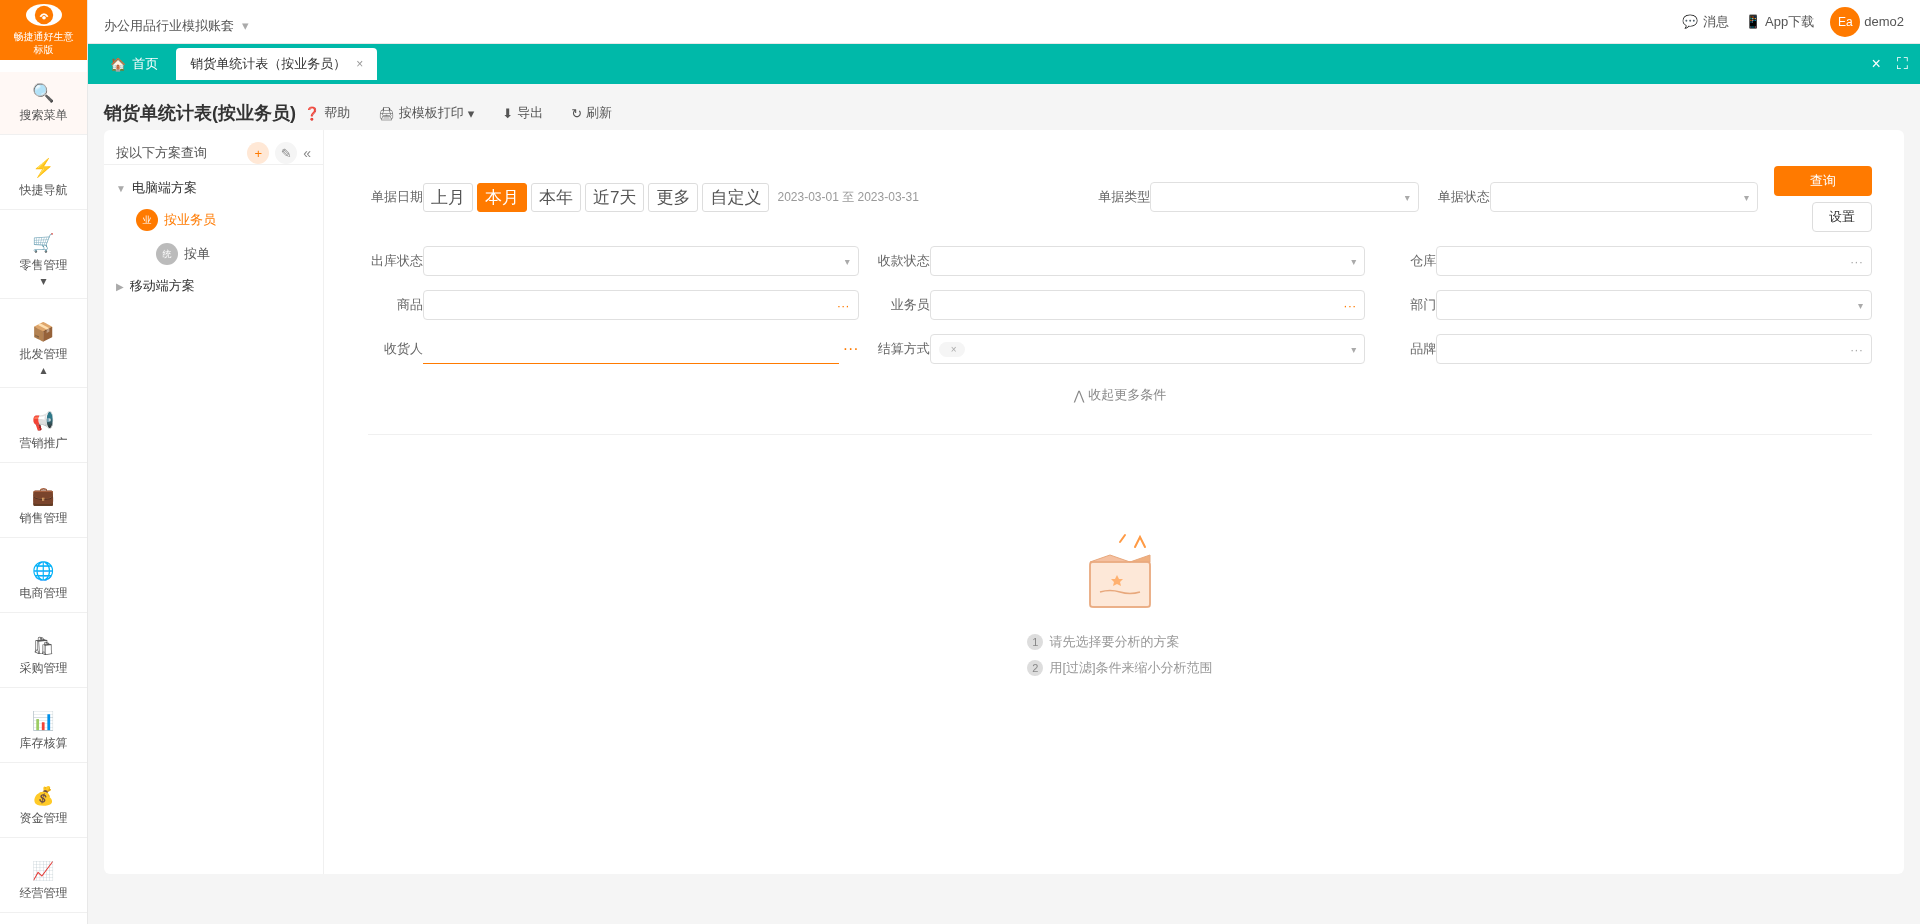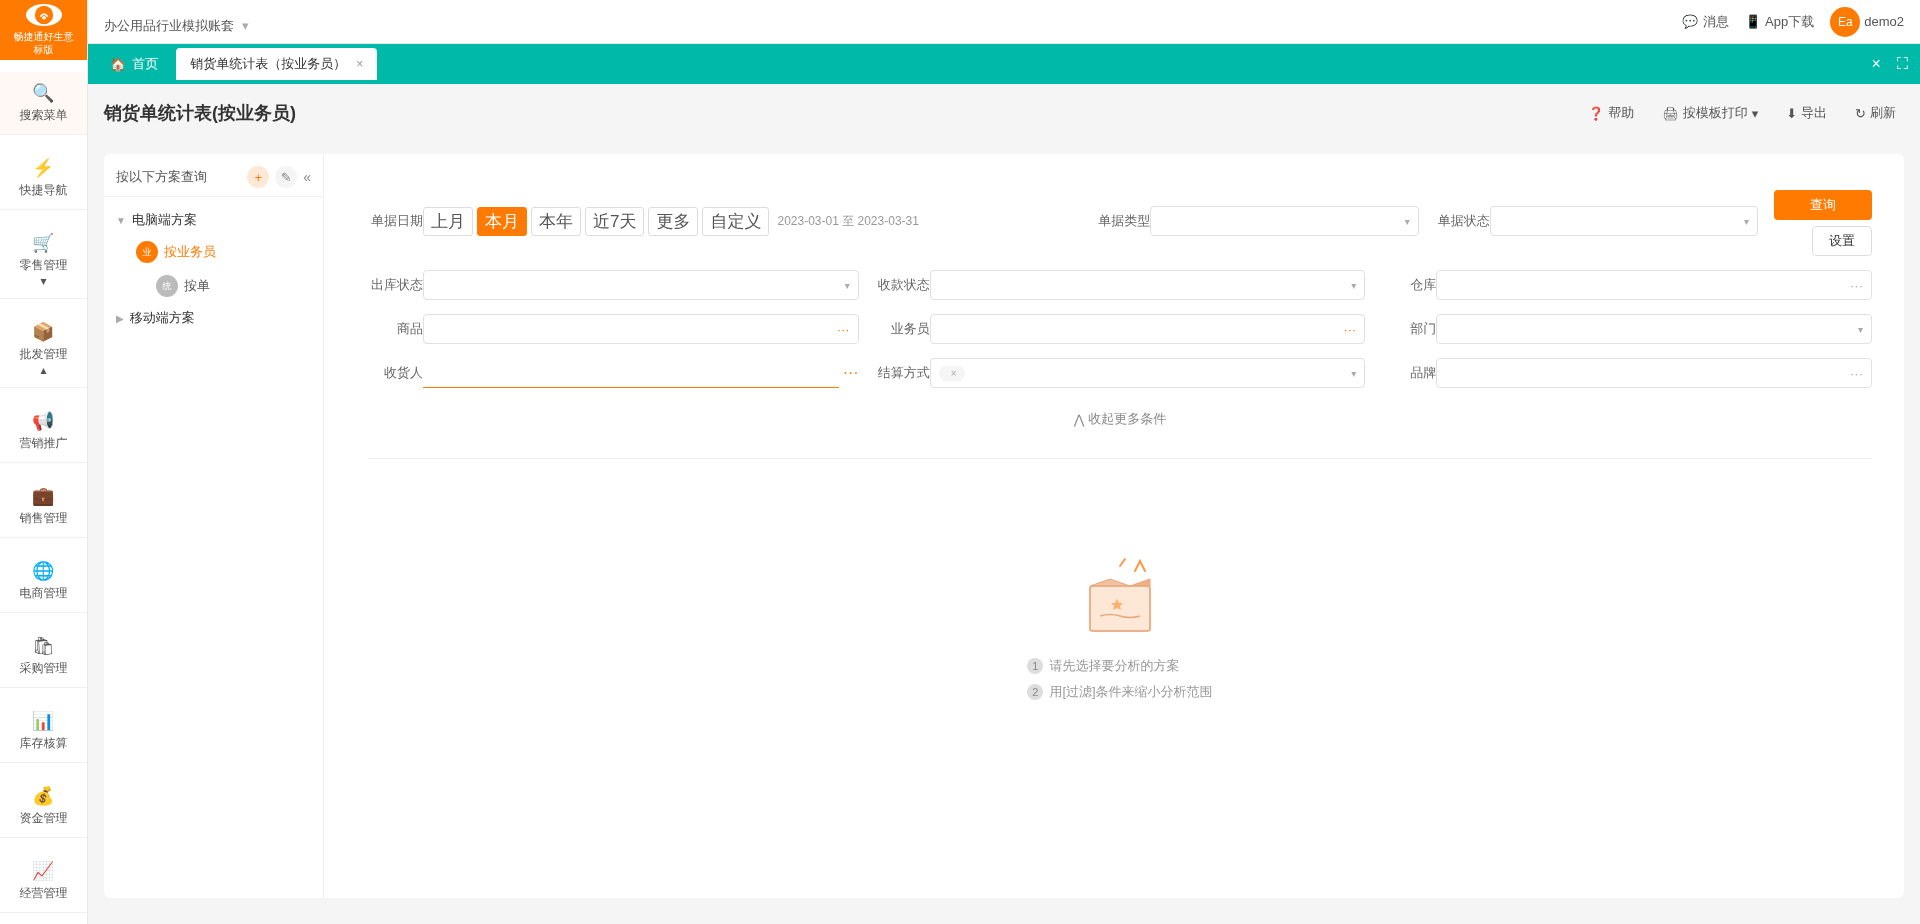--- a/index.html
+++ b/index.html
@@ -161,22 +161,22 @@
       flex: 1;
       background: #f5f5f5;
       overflow-y: auto;
       padding: 16px;
     }
 
     
     .page-title-bar {
       display: flex;
       align-items: center;
-      justify-content: space-between;
-      margin-bottom: 28px;
+      justify-content: flex-start;
+      margin-bottom: 4px;
     }
     .page-title {
       font-size: 18px;
       font-weight: 600;
       color: #333;
     }
     .page-actions {
       display: flex;
       align-items: center;
       gap: 12px;
@@ -227,21 +227,21 @@
     .left-panel {
       width: 220px;
       border-right: 1px solid #f0f0f0;
       padding: 12px 0;
       flex-shrink: 0;
     }
     .left-panel-header {
       display: flex;
       align-items: center;
       justify-content: space-between;
-      padding: 0 12px 8px 12px;
+      padding: 0 12px 0 12px;
       font-size: 13px;
       color: #555;
       border-bottom: 1px solid #f0f0f0;
     }
     .left-panel-title { font-size: 13px; color: #555; }
     .left-panel-icons { display: flex; align-items: center; gap: 6px; }
     .lp-icon {
       width: 22px;
       height: 22px;
       border-radius: 50%;

